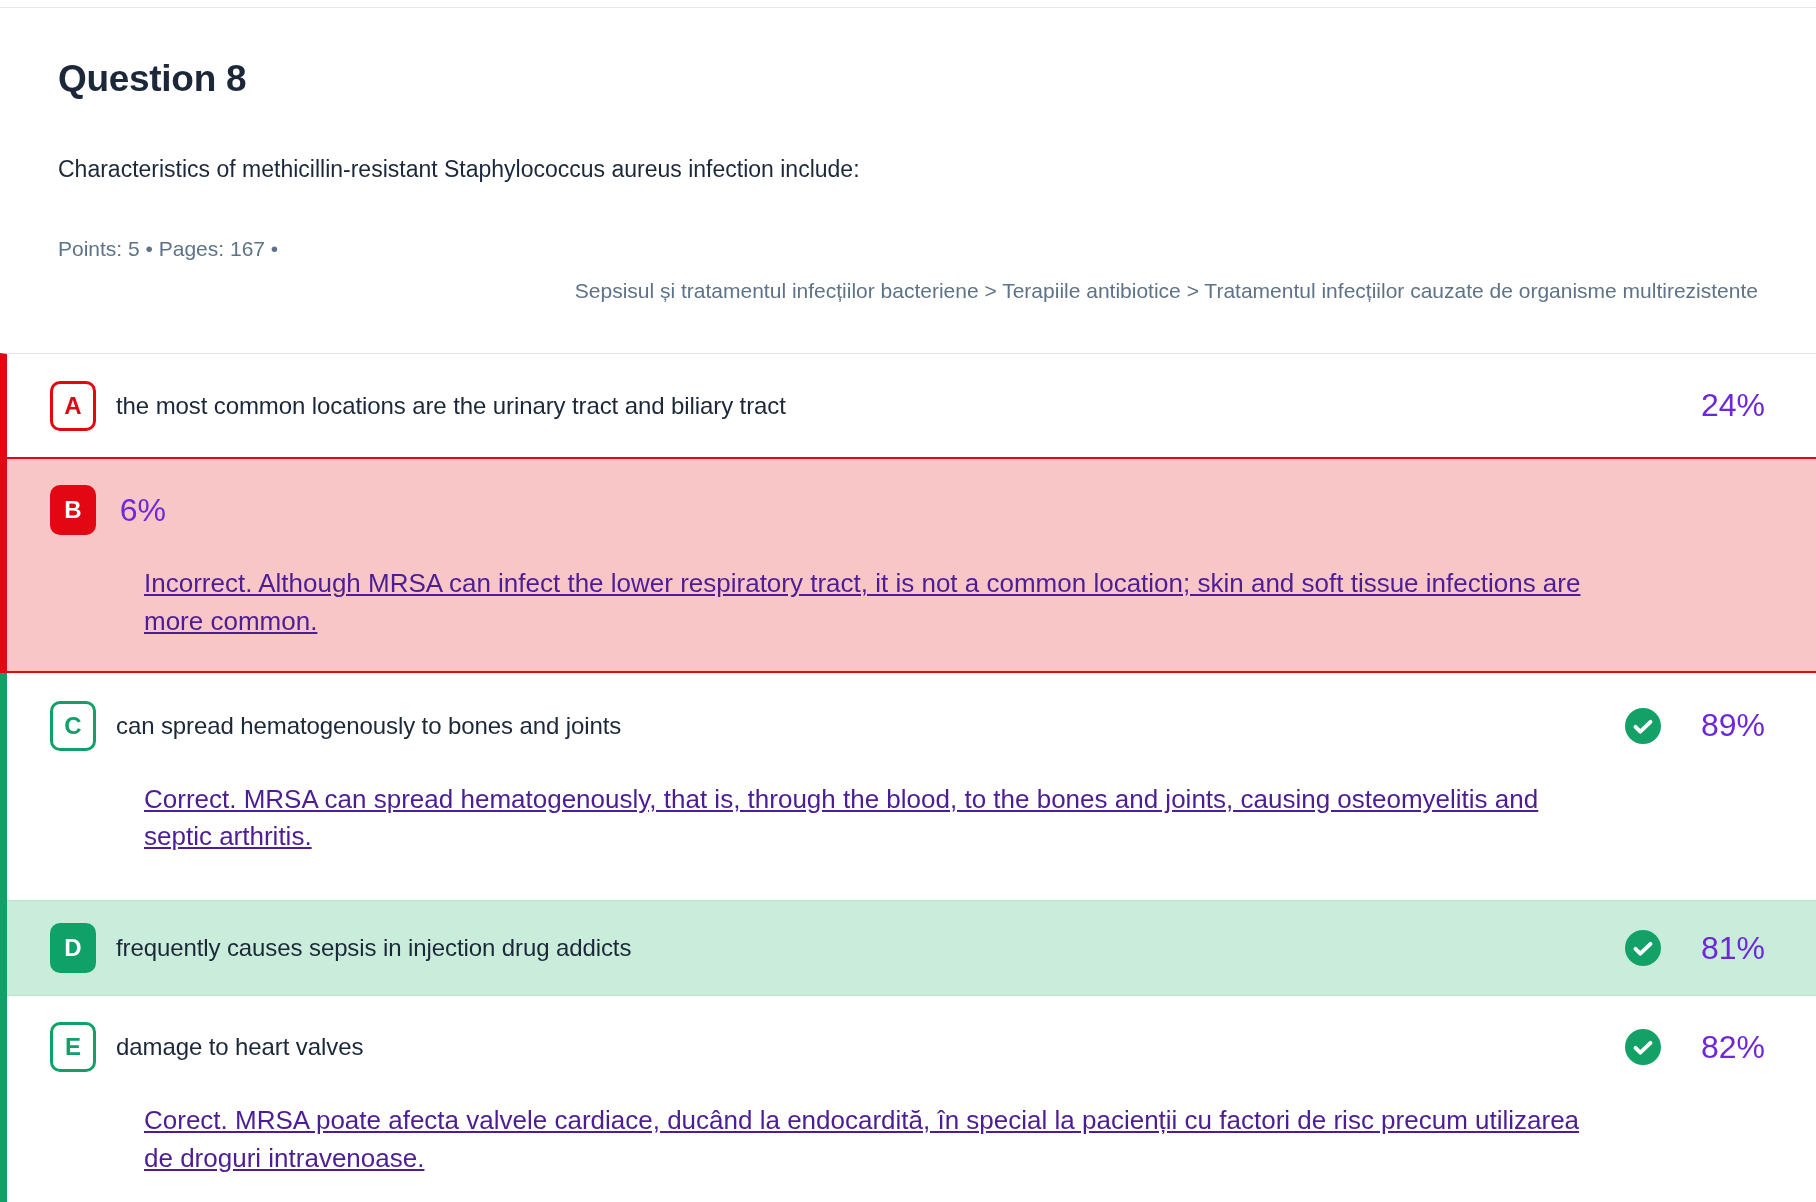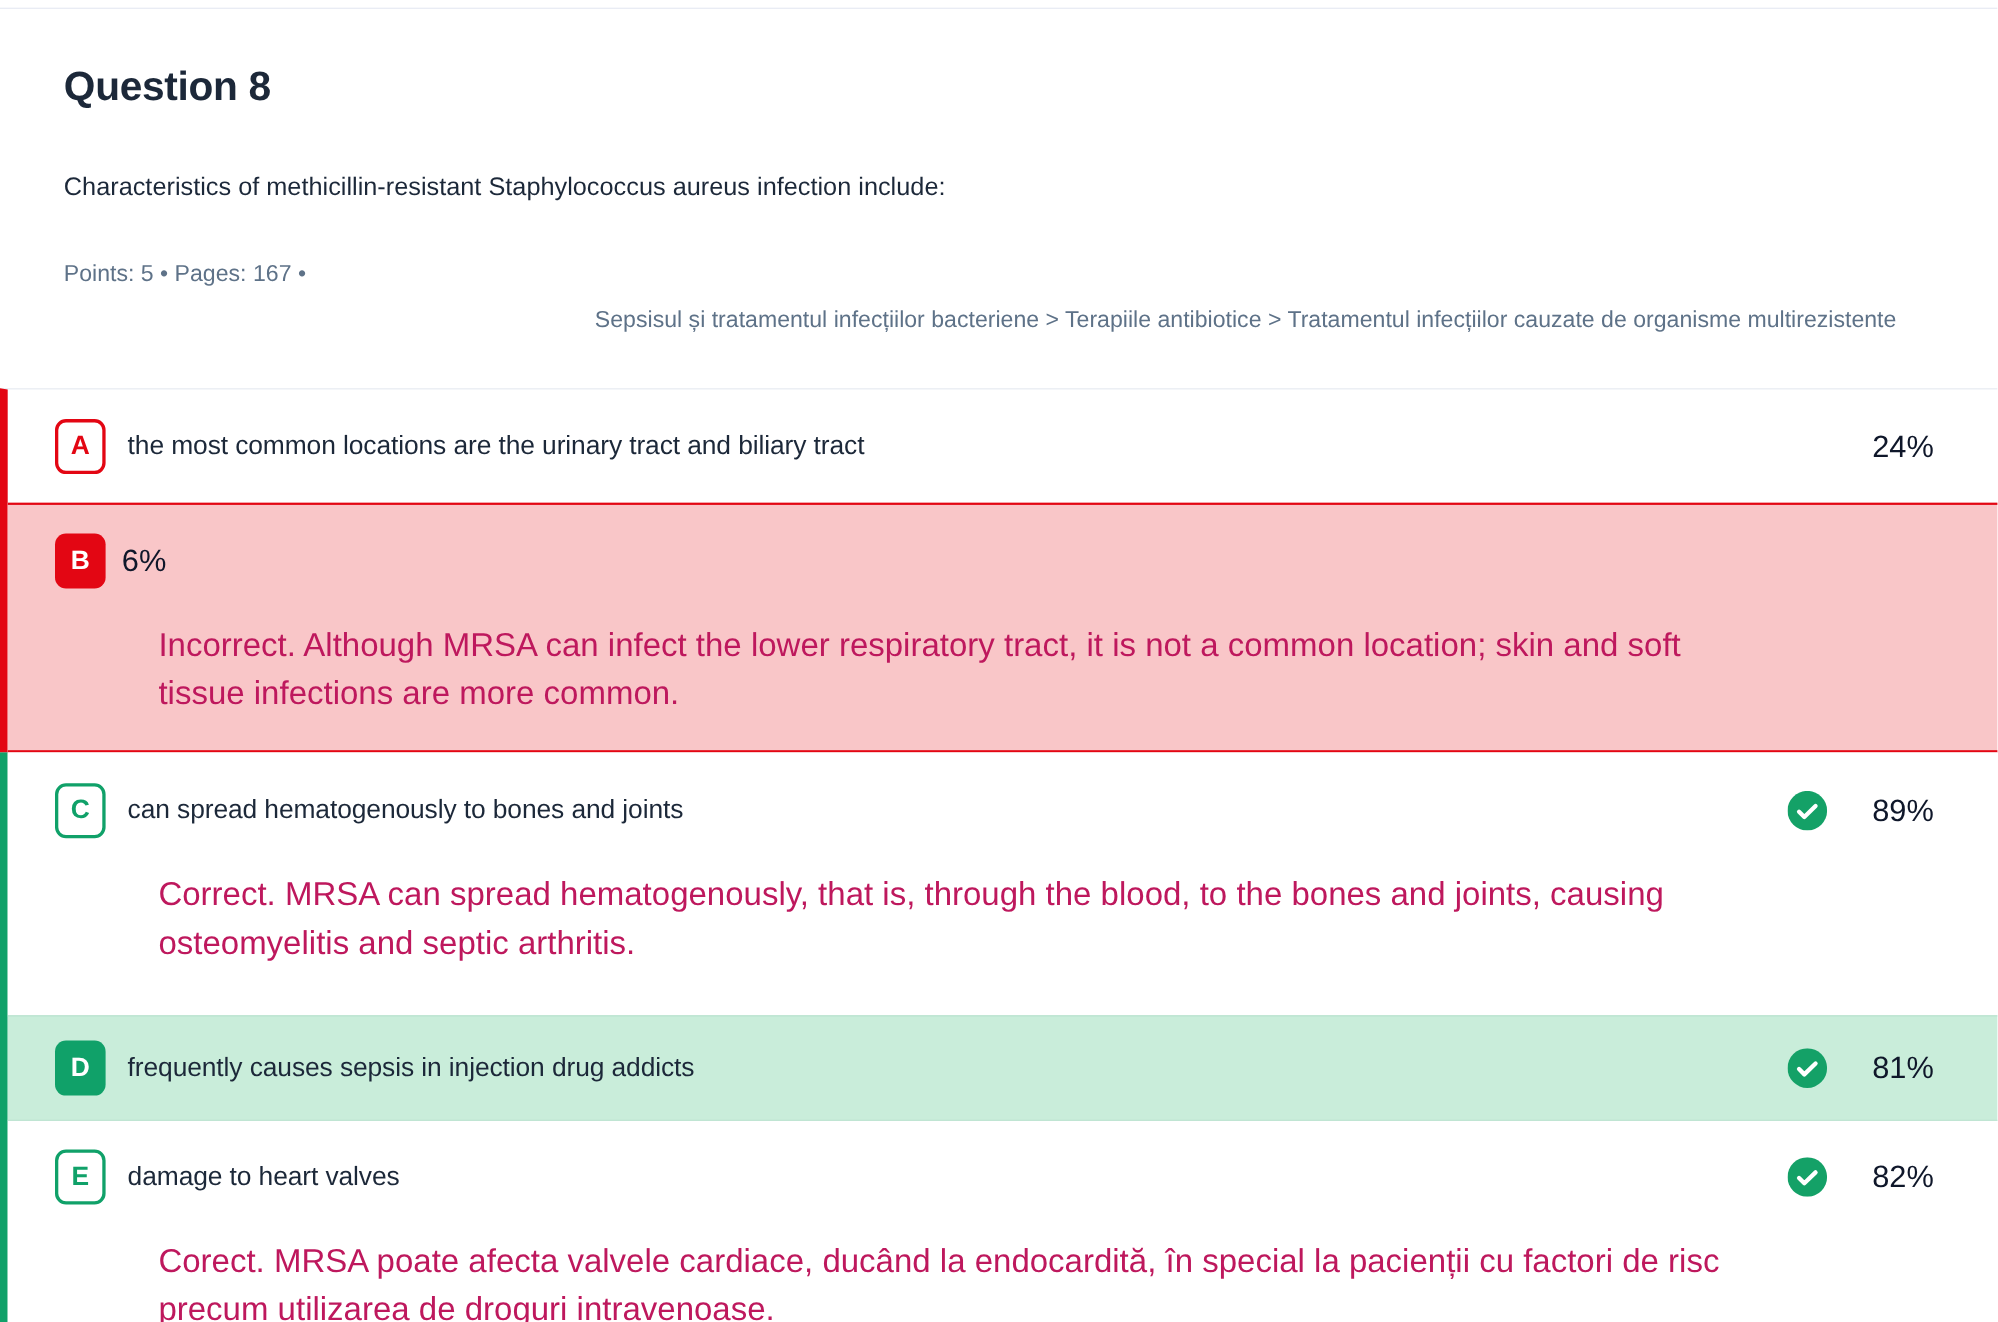--- a/index.html
+++ b/index.html
@@ -6,21 +6,21 @@
   html, body {
     width: 1816px; height: 1202px;
     background: #ffffff;
     overflow: hidden;
     font-family: "Liberation Sans", sans-serif;
     -webkit-font-smoothing: antialiased;
   }
   .top-edge { height: 8px; border-bottom: 1px solid #e4e8f2; background: #ffffff; }
 
   
-  .header { padding: 50px 92px 48px 58px; }
+  .header { padding: 50px 58px 48px 58px; }
   .title {
     font-size: 37px; font-weight: 700; color: #1c2839;
     letter-spacing: -0.3px; line-height: 1.15;
   }
   .question {
     margin-top: 52px; font-size: 23px; color: #1c2839; line-height: 1.4;
   }
   .tags { margin-top: 38px; display: flex; gap: 14px; }
   .tag {
     display: inline-block; background: #d4f1f9; color: #0e7a96;
@@ -76,26 +76,26 @@
     font-size: 24px; color: #1c2839; letter-spacing: -0.1px;
   }
   .check {
     flex: 0 0 auto; width: 36px; height: 36px; margin-right: 34px;
   }
   .check svg { display: block; width: 36px; height: 36px; }
   .check circle { fill: #14a167; }
   .check path { stroke: #ffffff; stroke-width: 2.6; fill: none;
                 stroke-linecap: round; stroke-linejoin: round; }
   .pct {
-    flex: 0 0 auto; width: 70px; text-align: center;
-    font-size: 28px; color: #0f172a;
+    flex: 0 0 auto; width: 70px; text-align: right;
+    font-size: 32px; color: #6d28d9;
   }
   .explanation {
     margin-top: 30px; margin-left: 94px; max-width: 1450px;
-    font-size: 30px; color: #be185d; line-height: 1.45;
+    font-size: 26px; color: #4c1d95; line-height: 1.45; text-decoration: underline;
   }
 </style>
 </head>
 <body>
 
 <div class="top-edge"></div>
 
 <div class="header">
   <h1 class="title">Question 8</h1>
   <div class="question">Characteristics of methicillin-resistant Staphylococcus aureus infection include:</div>

